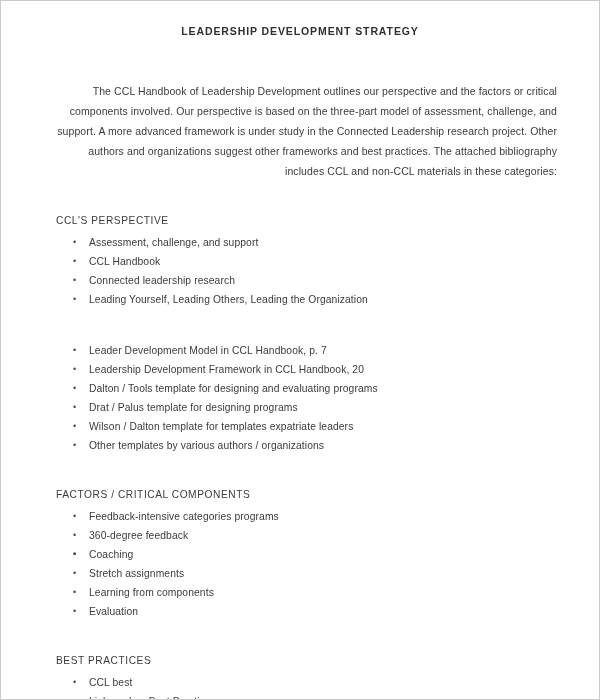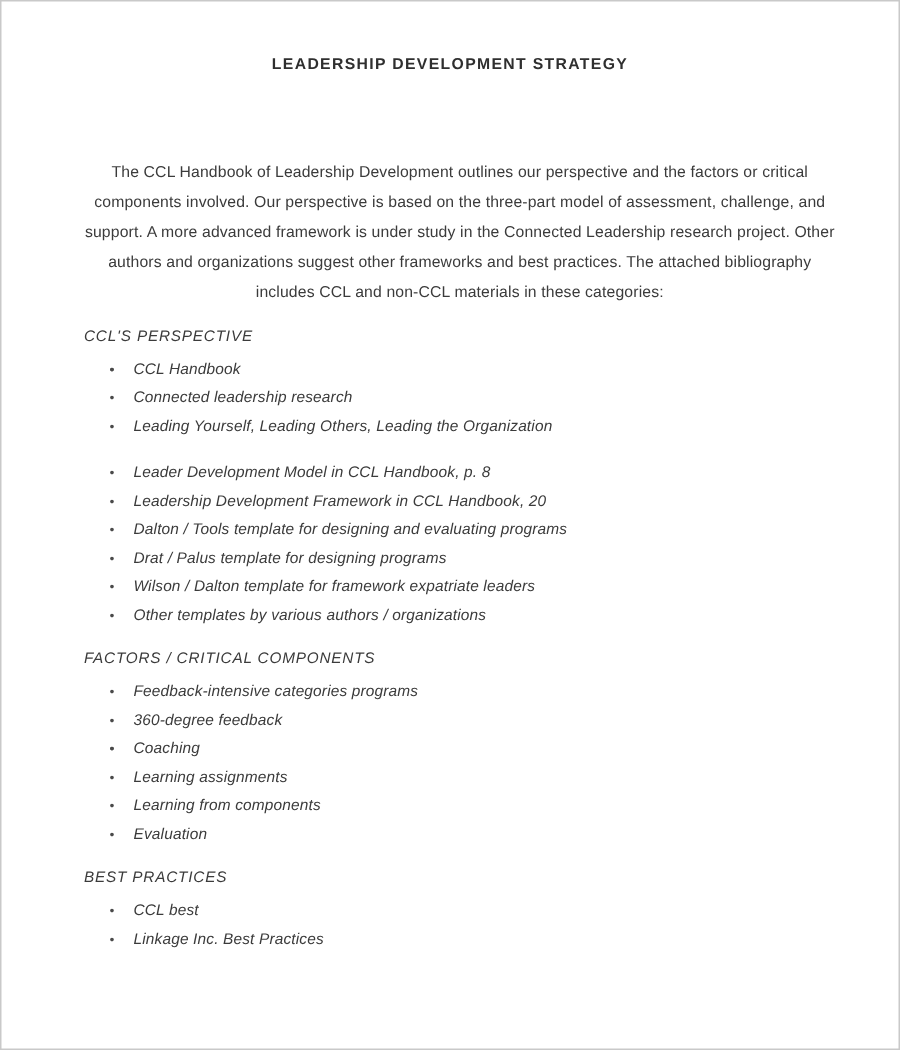--- a/index.html
+++ b/index.html
@@ -21,42 +21,41 @@
     border: 1px solid #c9c9c9;
     overflow: hidden;
   }
 
   .doc-title {
     text-align: center;
     font-size: 10.5px;
     font-weight: bold;
     letter-spacing: 0.9px;
     color: #2f2f2f;
-    margin: 16px;
+    margin: 4px;
     padding-top: 20px;
     text-transform: uppercase;
   }
 
   .body-wrap {
     padding: 0 42px 0 55px;
   }
 
   .intro {
     margin: 0;
     padding-top: 40px;
     font-size: 10.5px;
     line-height: 20px;
     color: #3b3b3b;
     letter-spacing: 0.1px;
-    text-align: center;
+    text-align: right;
   }
 
   .section {
-    margin-top: 12px;
-    font-style: italic;
+    margin-top: 32px;
   }
 
   .section-heading {
     font-size: 10.2px;
     color: #3b3b3b;
     letter-spacing: 0.55px;
     text-transform: uppercase;
     margin: 0 0 4px 0;
     line-height: 16px;
   }
@@ -98,44 +97,44 @@
   <h1 class="doc-title">LEADERSHIP DEVELOPMENT STRATEGY</h1>
 
   <div class="body-wrap">
 
     <p class="intro">The CCL Handbook of Leadership Development outlines our perspective and the factors or critical components involved. Our perspective is based on the three-part model of assessment, challenge, and support. A more advanced framework is under study in the Connected Leadership research project. Other authors and organizations suggest other frameworks and best practices. The attached bibliography includes CCL and non-CCL materials in these categories:</p>
 
     <div id="sections-container">
         <div class="section">
           <div class="section-heading">CCL'S PERSPECTIVE</div>
           <ul class="bullets">
-            <li><span class="bullet-mark">•</span></li>
+            <li><span class="bullet-mark">•</span><span class="item-text">Assessment, challenge, and support</span></li>
             <li><span class="bullet-mark">•</span><span class="item-text">CCL Handbook</span></li>
             <li><span class="bullet-mark">•</span><span class="item-text">Connected leadership research</span></li>
             <li><span class="bullet-mark">•</span><span class="item-text">Leading Yourself, Leading Others, Leading the Organization</span></li>
           </ul>
         </div>
         <div class="section">
           <ul class="bullets">
-            <li><span class="bullet-mark">•</span><span class="item-text">Leader Development Model in CCL Handbook, p. 8</span></li>
+            <li><span class="bullet-mark">•</span><span class="item-text">Leader Development Model in CCL Handbook, p. 7</span></li>
             <li><span class="bullet-mark">•</span><span class="item-text">Leadership Development Framework in CCL Handbook, 20</span></li>
             <li><span class="bullet-mark">•</span><span class="item-text">Dalton / Tools template for designing and evaluating programs</span></li>
             <li><span class="bullet-mark">•</span><span class="item-text">Drat / Palus template for designing programs</span></li>
-            <li><span class="bullet-mark">•</span><span class="item-text">Wilson / Dalton template for framework expatriate leaders</span></li>
+            <li><span class="bullet-mark">•</span><span class="item-text">Wilson / Dalton template for templates expatriate leaders</span></li>
             <li><span class="bullet-mark">•</span><span class="item-text">Other templates by various authors / organizations</span></li>
           </ul>
         </div>
         <div class="section">
           <div class="section-heading">FACTORS / CRITICAL COMPONENTS</div>
           <ul class="bullets">
             <li><span class="bullet-mark">•</span><span class="item-text">Feedback-intensive categories programs</span></li>
             <li><span class="bullet-mark">•</span><span class="item-text">360-degree feedback</span></li>
             <li><span class="bullet-mark">•</span></li>
             <li><span class="bullet-mark">•</span><span class="item-text">Coaching</span></li>
-            <li><span class="bullet-mark">•</span><span class="item-text">Learning assignments</span></li>
+            <li><span class="bullet-mark">•</span><span class="item-text">Stretch assignments</span></li>
             <li><span class="bullet-mark">•</span><span class="item-text">Learning from components</span></li>
             <li><span class="bullet-mark">•</span><span class="item-text">Evaluation</span></li>
           </ul>
         </div>
         <div class="section">
           <div class="section-heading">BEST PRACTICES</div>
           <ul class="bullets">
             <li><span class="bullet-mark">•</span><span class="item-text">CCL best</span></li>
             <li><span class="bullet-mark">•</span><span class="item-text">Linkage Inc. Best Practices</span></li>
           </ul>

